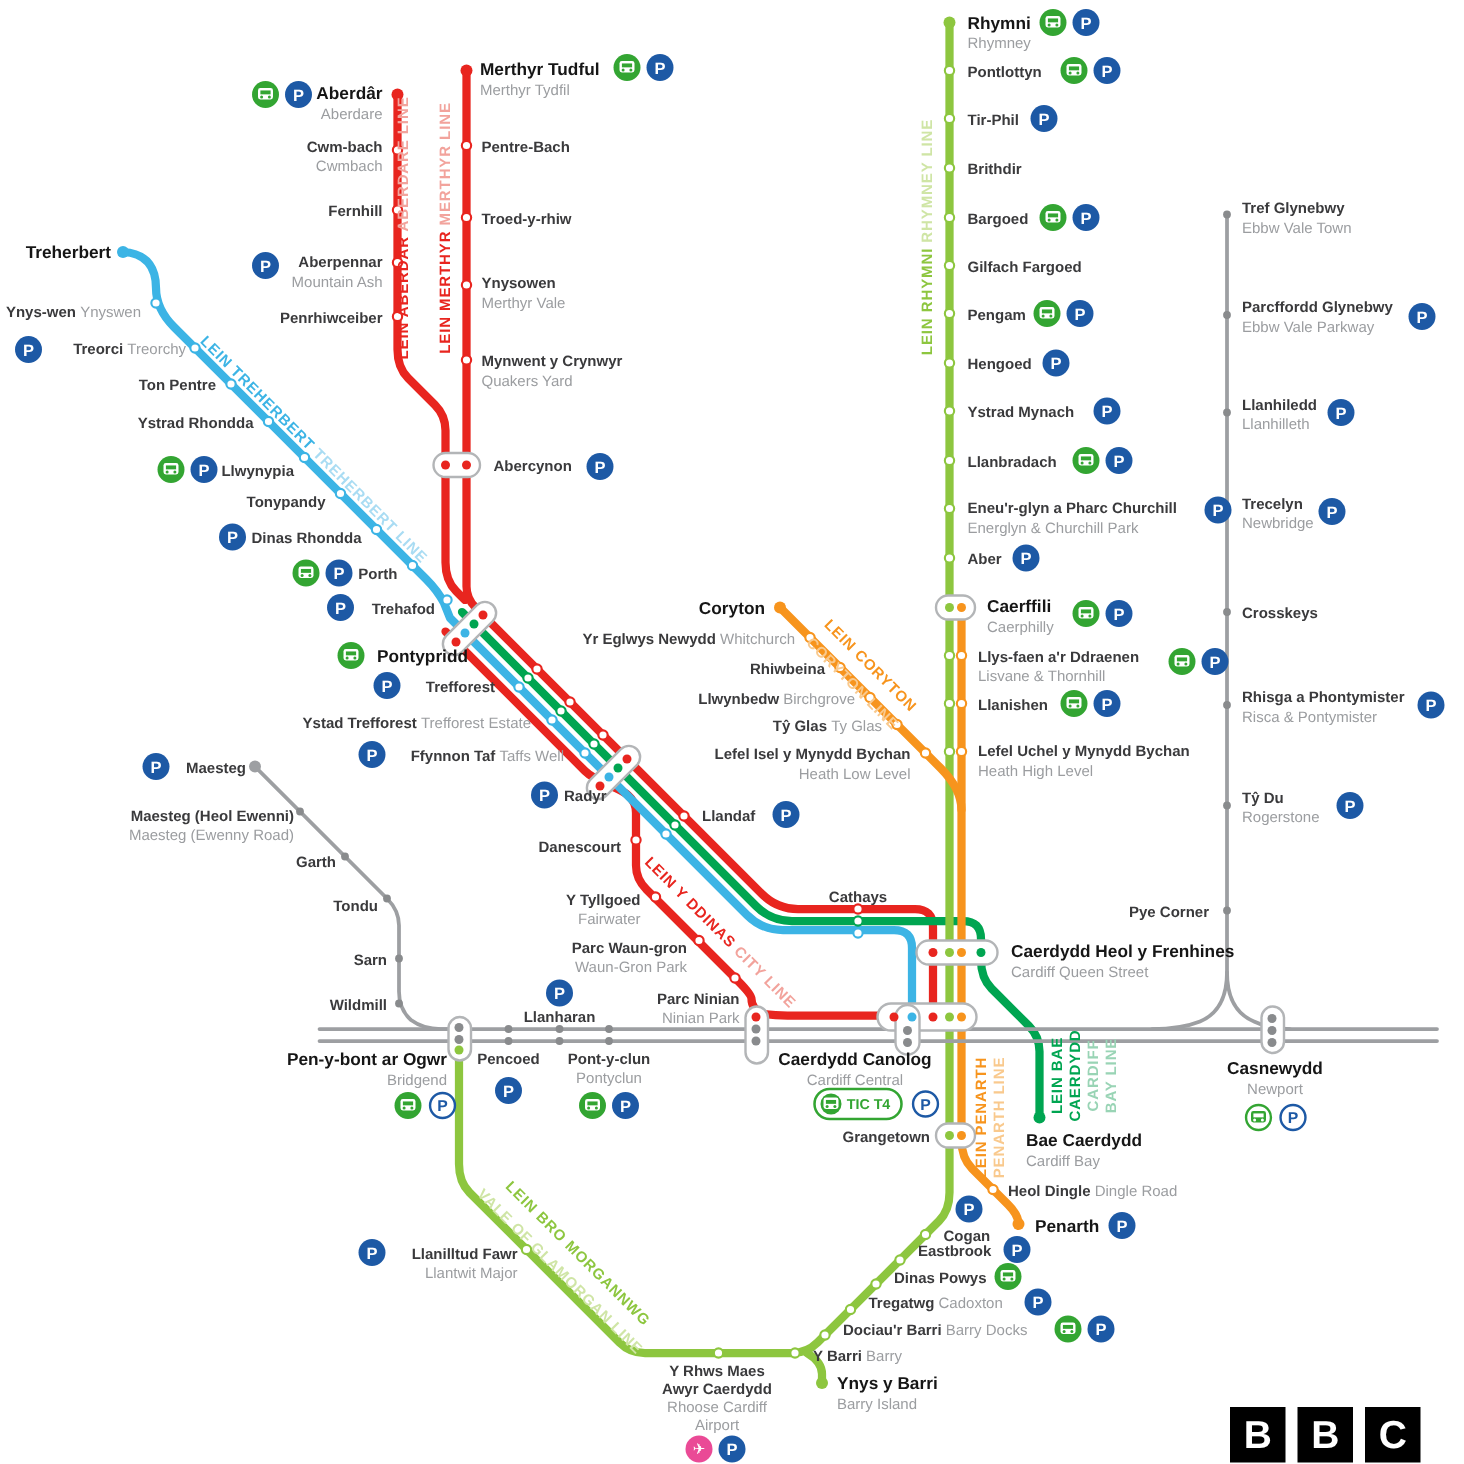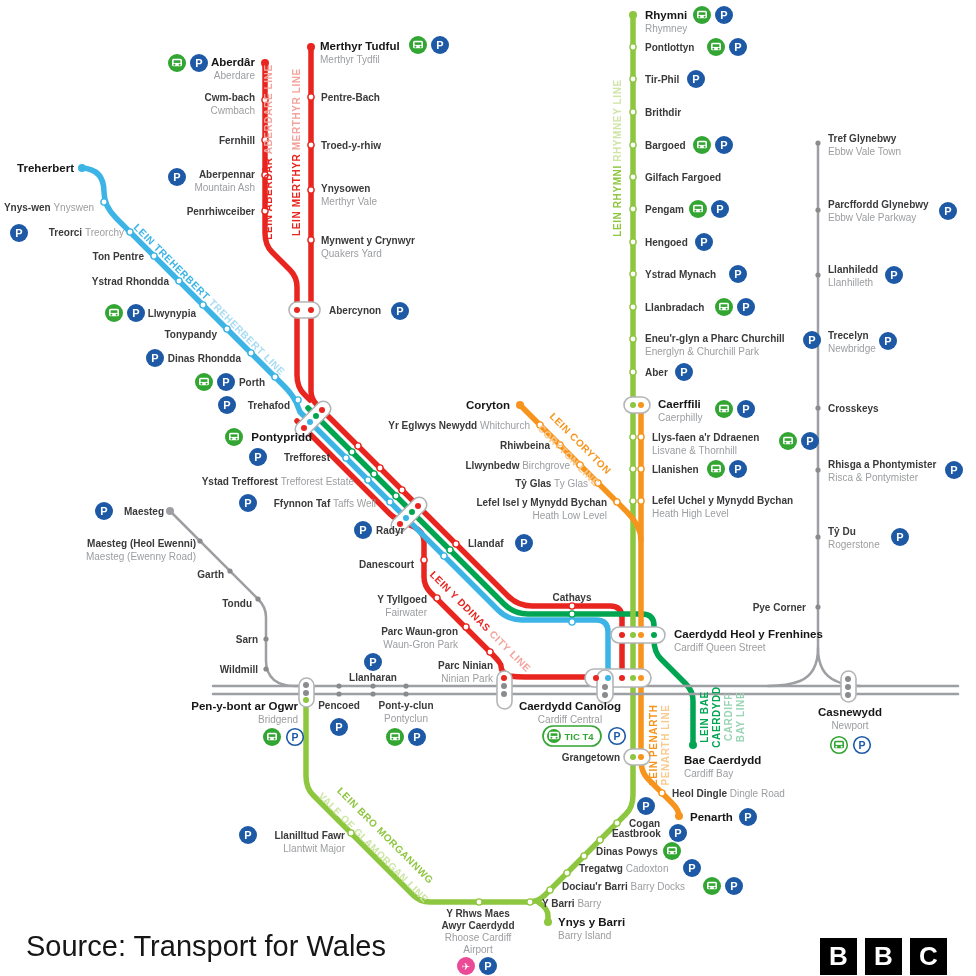--- a/index.html
+++ b/index.html
@@ -811,19 +811,18 @@
         <text transform="translate(383,838) rotate(45)" text-anchor="middle" class="line-label"><tspan fill="#8dc63f">LEIN BRO MORGANNWG</tspan></text>
         <text transform="translate(371,850) rotate(45)" text-anchor="middle" class="line-label"><tspan fill="#cfe5a5">VALE OF GLAMORGAN LINE</tspan></text>
         <text transform="translate(708,717) rotate(-90)" text-anchor="middle" class="line-label"><tspan fill="#00a551">LEIN BAE</tspan></text>
         <text transform="translate(720,717) rotate(-90)" text-anchor="middle" class="line-label"><tspan fill="#00a551">CAERDYDD</tspan></text>
         <text transform="translate(732,717) rotate(-90)" text-anchor="middle" class="line-label"><tspan fill="#99d4b5">CARDIFF</tspan></text>
         <text transform="translate(744,717) rotate(-90)" text-anchor="middle" class="line-label"><tspan fill="#99d4b5">BAY LINE</tspan></text>
         <text transform="translate(657,745) rotate(-90)" text-anchor="middle" class="line-label"><tspan fill="#f7941d">LEIN PENARTH</tspan></text>
         <text transform="translate(669,745) rotate(-90)" text-anchor="middle" class="line-label"><tspan fill="#f9c98d">PENARTH LINE</tspan></text>
       </g>
     </svg>
-  <div class="source">Source: Transport for Wales</div>
   <div class="bbc">
     <div class="sq">B</div>
     <div class="sq">B</div>
     <div class="sq">C</div>
   </div>
 </div>
 
 </body></html>

